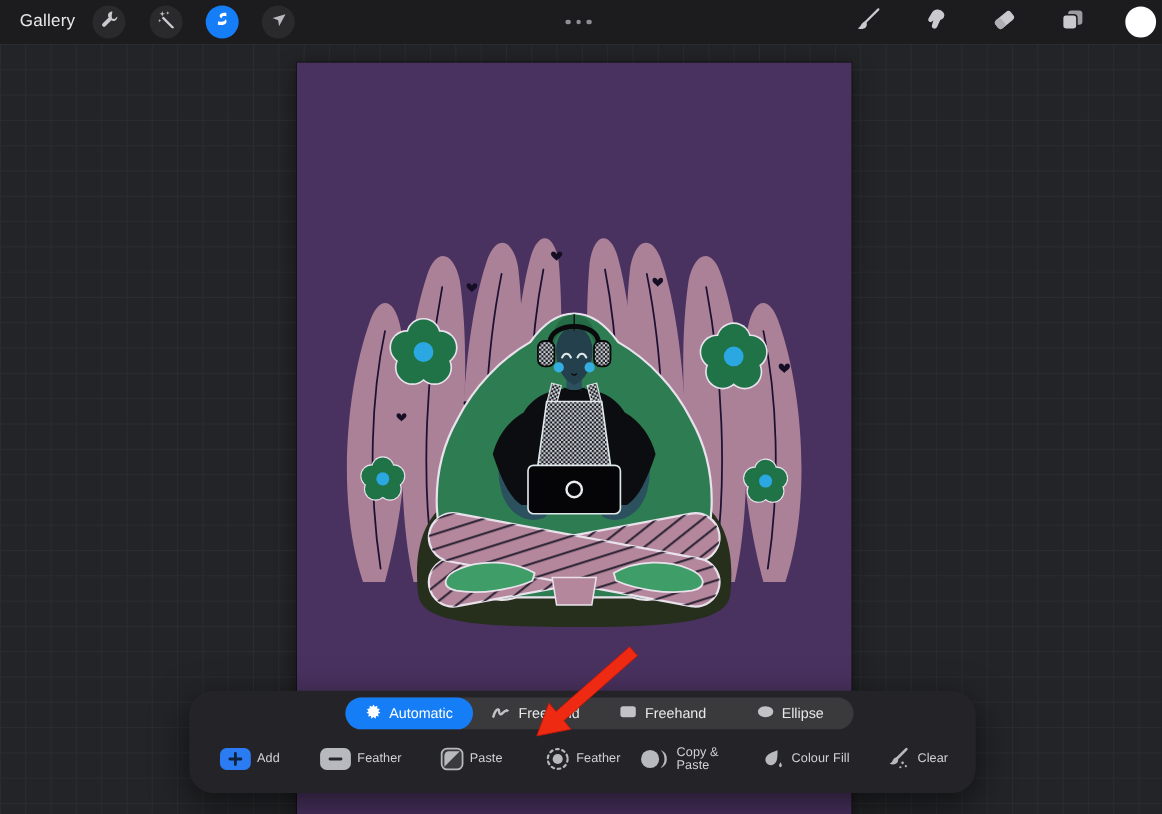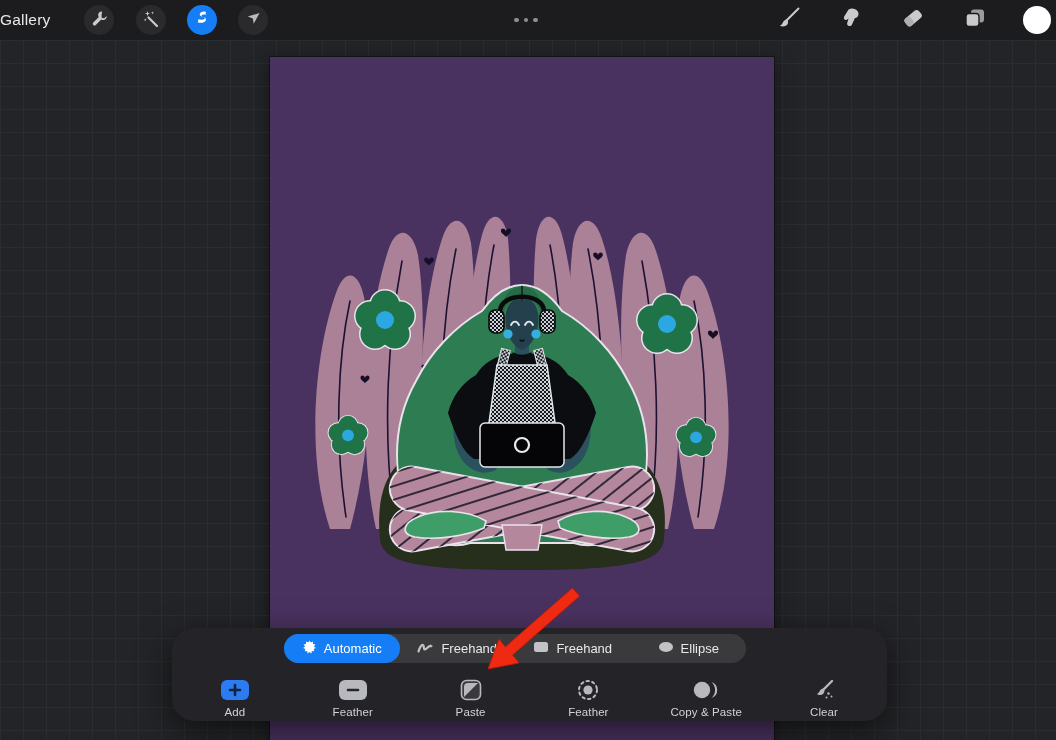--- a/index.html
+++ b/index.html
@@ -12,21 +12,21 @@
   
   .workspace{position:absolute;inset:40px 0 0 0;
     background-color:var(--bg);
     background-image:
       linear-gradient(var(--grid) 1px, transparent 1px),
       linear-gradient(90deg, var(--grid) 1px, transparent 1px);
     background-size:23px 23px;}
 
   
   .topbar{position:absolute;top:0;left:0;right:0;height:40px;background:var(--bar);display:flex;align-items:center;z-index:30;}
-  .gallery{color:var(--text);font-size:15.5px;letter-spacing:.2px;cursor:default;}
+  .gallery{color:var(--text);font-size:15.5px;margin-left:18px;letter-spacing:.2px;cursor:default;}
   .toolchip{position:absolute;top:5px;width:30px;height:30px;border-radius:50%;background:var(--chip);display:flex;align-items:center;justify-content:center;}
   .toolchip.active{background:var(--accent);}
   .t-wrench{left:84px;}.t-wand{left:136px;}.t-select{left:187px;}.t-arrow{left:238px;}
   .dots{position:absolute;left:514px;top:0;height:40px;display:flex;align-items:center;gap:5px;}
   .dots i{width:4.5px;height:4.5px;border-radius:50%;background:#8e8e93;display:block;}
   .ricon{position:absolute;top:4px;width:32px;height:32px;display:flex;align-items:center;justify-content:center;}
   .r-paint{left:773px;}.r-smudge{left:835px;}.r-erase{left:897px;}.r-layers{left:959px;}.r-color{left:1021px;}
   .colordot{width:28px;height:28px;border-radius:50%;background:#ffffff;}
 
   
@@ -43,25 +43,25 @@
   .skinStroke{fill:none;stroke:var(--skin);stroke-width:15;stroke-linecap:round;}
   .shirt{fill:#0c0d10;}
   .legcap{fill:var(--leg);stroke:var(--outline);stroke-width:2;}
   .legstripe{fill:url(#patStripes);stroke:none;}
   .foot{fill:var(--foot);stroke:var(--outline);stroke-width:1.6;}
   .facefill{fill:var(--face);}
   .ink{stroke:var(--dark);fill:none;stroke-linecap:round;}
 
   
   .panel{position:absolute;left:172px;top:628px;width:715px;height:93px;background:var(--panel);border-radius:22px;box-shadow:0 10px 34px rgba(0,0,0,.55);z-index:20;}
-  .segment{position:absolute;left:112px;top:6px;width:462px;height:29px;background:var(--seg);border-radius:15px;display:flex;align-items:stretch;}
+  .segment{position:absolute;left:142px;top:6px;width:462px;height:29px;background:var(--seg);border-radius:15px;display:flex;align-items:stretch;}
   .segitem{flex:1;display:flex;align-items:center;justify-content:center;gap:7px;color:var(--text);font-size:13px;border-radius:15px;cursor:default;}
   .segitem.active{background:var(--accent);color:#fff;}
   .acts{position:absolute;left:0;right:0;top:44px;bottom:0;display:flex;align-items:flex-start;padding:0 4px;}
-  .act{flex:1;display:flex;flex-direction:column;align-items:center;gap:5px;padding-top:6px;justify-content:center;}
+  .act{flex:1;display:flex;flex-direction:row;align-items:center;gap:5px;padding-top:6px;justify-content:center;}
   .act .ic{height:23px;display:flex;align-items:center;justify-content:center;}
   .act .lbl{font-size:11.5px;color:var(--label);letter-spacing:.1px;}
 
   
   .anno{position:absolute;left:0;top:0;width:1056px;height:740px;pointer-events:none;z-index:40;}
 </style>
 </head>
 <body>
 
 <div class="stage">
@@ -354,20 +354,31 @@
         <span class="ic">
           <svg width="30" height="22" viewBox="0 0 30 22">
               <circle cx="11" cy="11" r="8.2" fill="#b8b9bf"></circle>
               <path d="M20.5,2.9 A8.6,8.6 0 0 1 20.5,19.1 A11,11 0 0 0 20.5,2.9 Z" fill="#b8b9bf"></path>
             </svg>
         </span>
         <span class="lbl">Copy &amp; Paste</span>
       </div>
 
 
+      <div class="act">
+        <span class="ic">
+          <svg width="24" height="24" viewBox="0 0 24 24">
+              <g transform="rotate(35 11 11)">
+                <path d="M11,2.5 C8,7 6,9.5 6,13 C6,16 8.2,18 11,18 C13.8,18 16,16 16,13 C16,9.5 14,7 11,2.5 Z" fill="#b8b9bf"></path>
+              </g>
+              <path d="M18.5,15 C18.5,15 17.2,17 17.2,18 C17.2,18.8 17.8,19.4 18.5,19.4 C19.2,19.4 19.8,18.8 19.8,18 C19.8,17 18.5,15 18.5,15 Z" fill="#b8b9bf"></path>
+            </svg>
+        </span>
+        <span class="lbl">Colour Fill</span>
+      </div>
 
       <div class="act">
         <span class="ic">
           <svg width="26" height="24" viewBox="0 0 26 24">
               <path d="M21,3 L12.5,11.5" stroke="#b8b9bf" stroke-width="2.4" stroke-linecap="round"></path>
               <path d="M12.8,10.5 C10.8,10.5 9.3,11.6 8.4,13.5 C7.8,14.8 7,15.6 5.8,16 C7.6,17.3 10.8,17.2 12.3,15.7 C13.6,14.4 13.8,12.3 13,11 Z" fill="#b8b9bf"></path>
               <circle cx="17.5" cy="15.5" r="1.2" fill="#b8b9bf"></circle>
               <circle cx="20.5" cy="18.5" r="1" fill="#b8b9bf"></circle>
               <circle cx="15.5" cy="19.5" r="1" fill="#b8b9bf"></circle>
             </svg>

